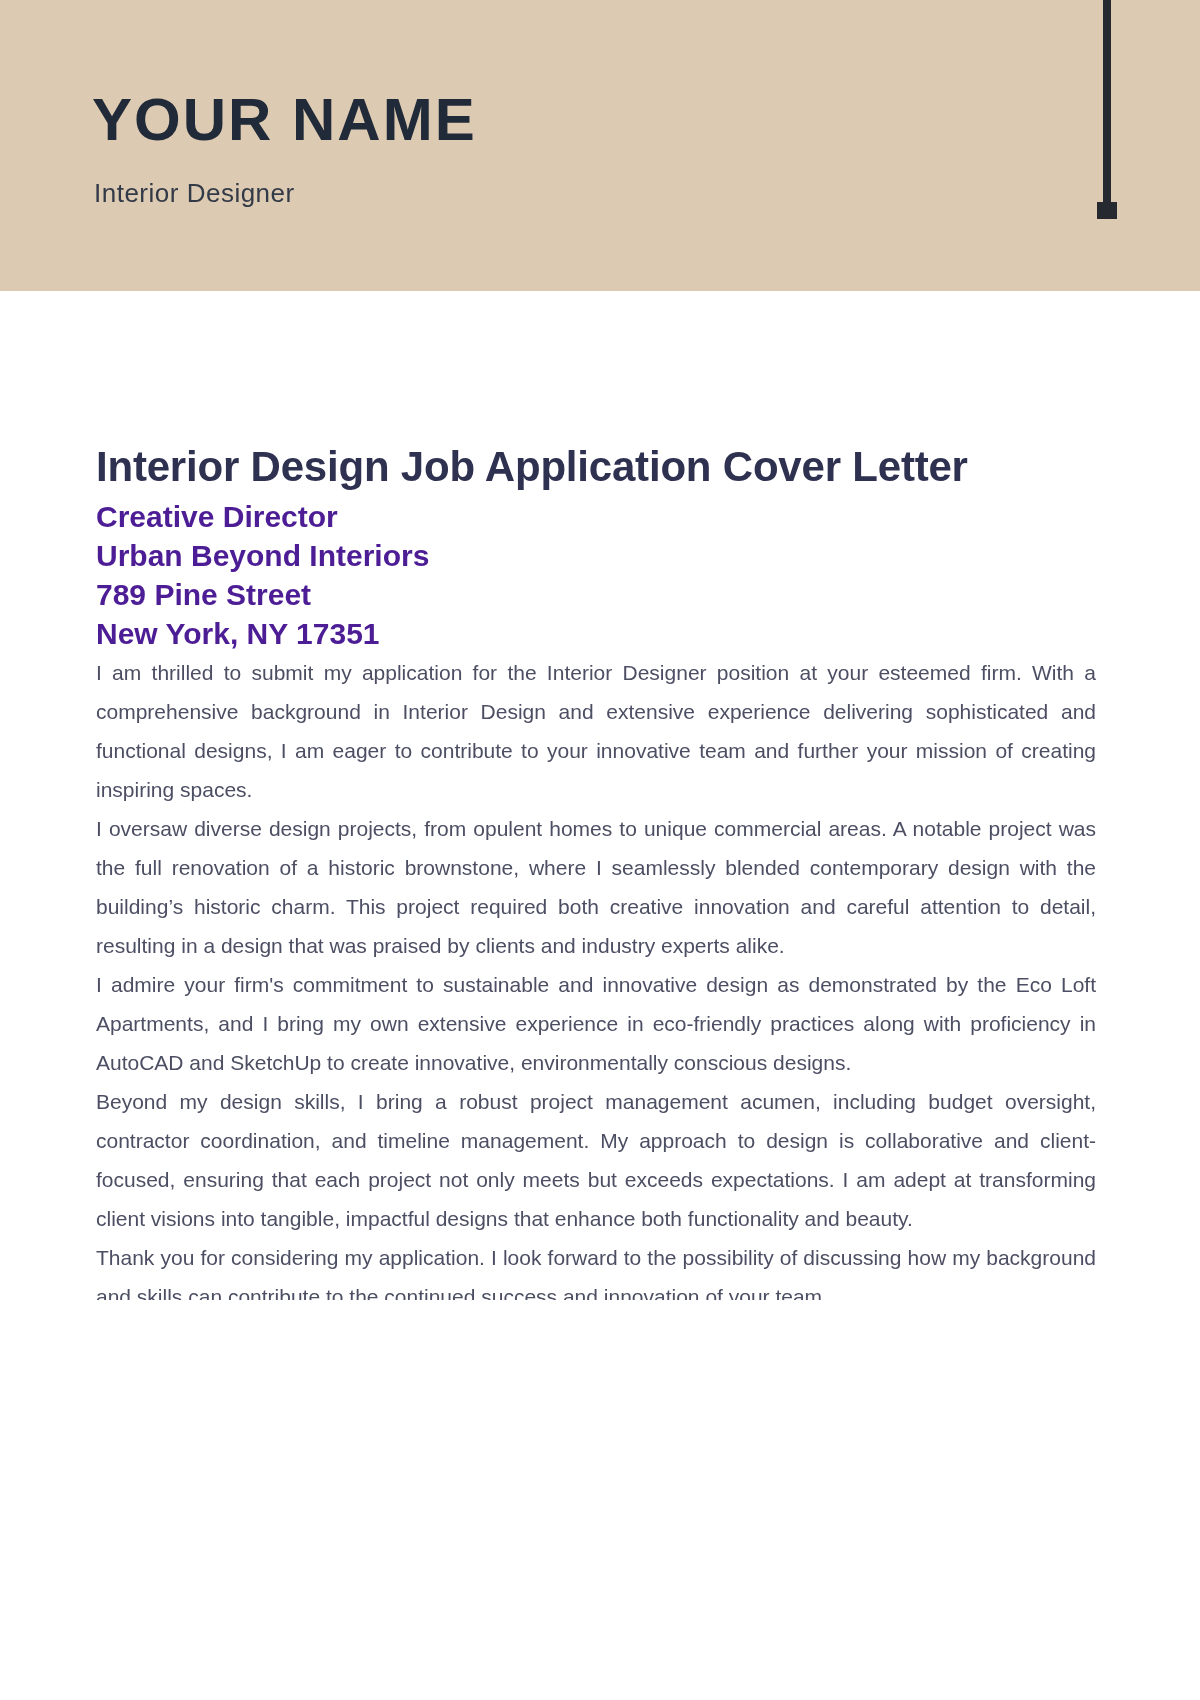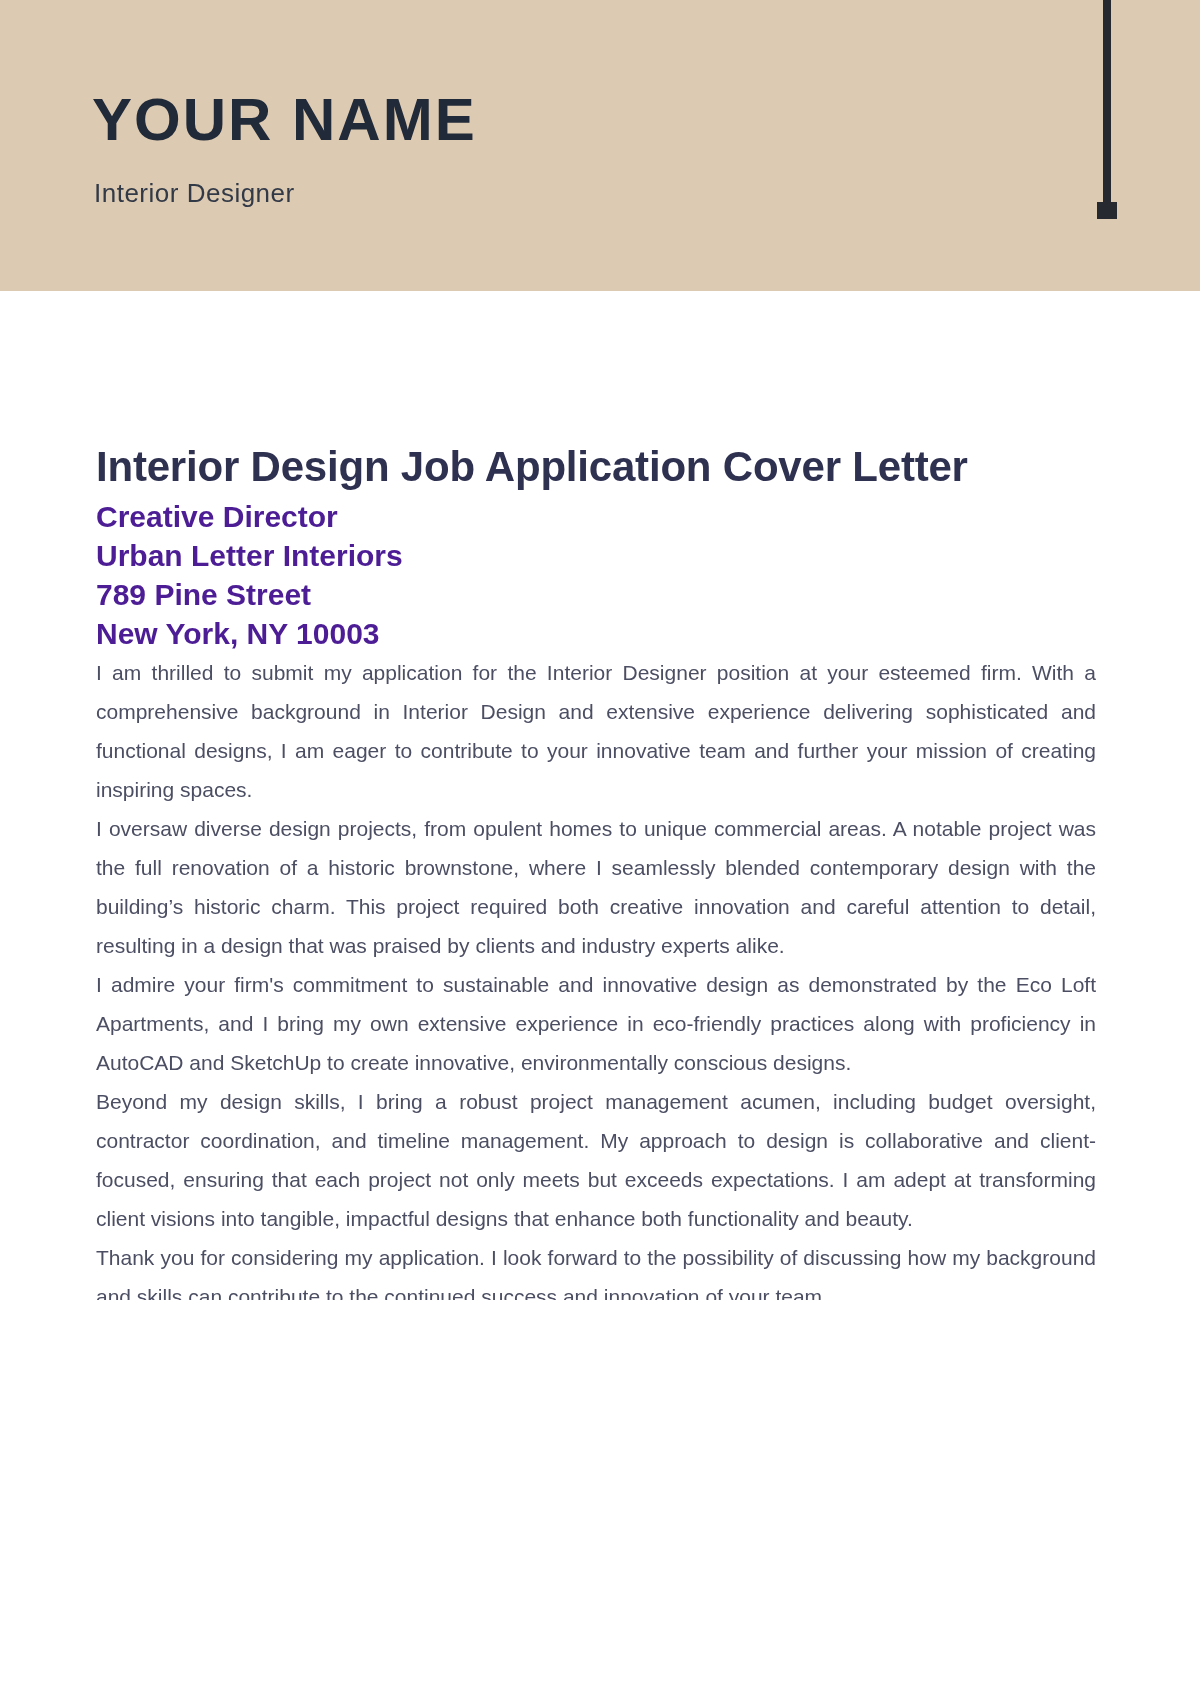--- a/index.html
+++ b/index.html
@@ -129,23 +129,23 @@
       <div class="bob"></div>
     </div>
   </header>
 
   <main class="content">
 
     <h1 class="title">Interior Design Job Application Cover Letter</h1>
 
     <div class="recipient">
       <div class="recipient-line">Creative Director</div>
-      <div class="recipient-line">Urban Letter Interiors</div>
+      <div class="recipient-line">Urban Beyond Interiors</div>
       <div class="recipient-line">789 Pine Street</div>
-      <div class="recipient-line">New York, NY 10003</div>
+      <div class="recipient-line">New York, NY 17351</div>
     </div>
 
 
     <p>I am thrilled to submit my application for the Interior Designer position at your esteemed firm. With a comprehensive background in Interior Design and extensive experience delivering sophisticated and functional designs, I am eager to contribute to your innovative team and further your mission of creating inspiring spaces.</p>
     <p>I oversaw diverse design projects, from opulent homes to unique commercial areas. A notable project was the full renovation of a historic brownstone, where I seamlessly blended contemporary design with the building’s historic charm. This project required both creative innovation and careful attention to detail, resulting in a design that was praised by clients and industry experts alike.</p>
     <p>I admire your firm's commitment to sustainable and innovative design as demonstrated by the Eco Loft Apartments, and I bring my own extensive experience in eco-friendly practices along with proficiency in AutoCAD and SketchUp to create innovative, environmentally conscious designs.</p>
     <p>Beyond my design skills, I bring a robust project management acumen, including budget oversight, contractor coordination, and timeline management. My approach to design is collaborative and client-focused, ensuring that each project not only meets but exceeds expectations. I am adept at transforming client visions into tangible, impactful designs that enhance both functionality and beauty.</p>
     <p>Thank you for considering my application. I look forward to the possibility of discussing how my background and skills can contribute to the continued success and innovation of your team.</p>
 
     <div class="closing">Warm industry,</div>

